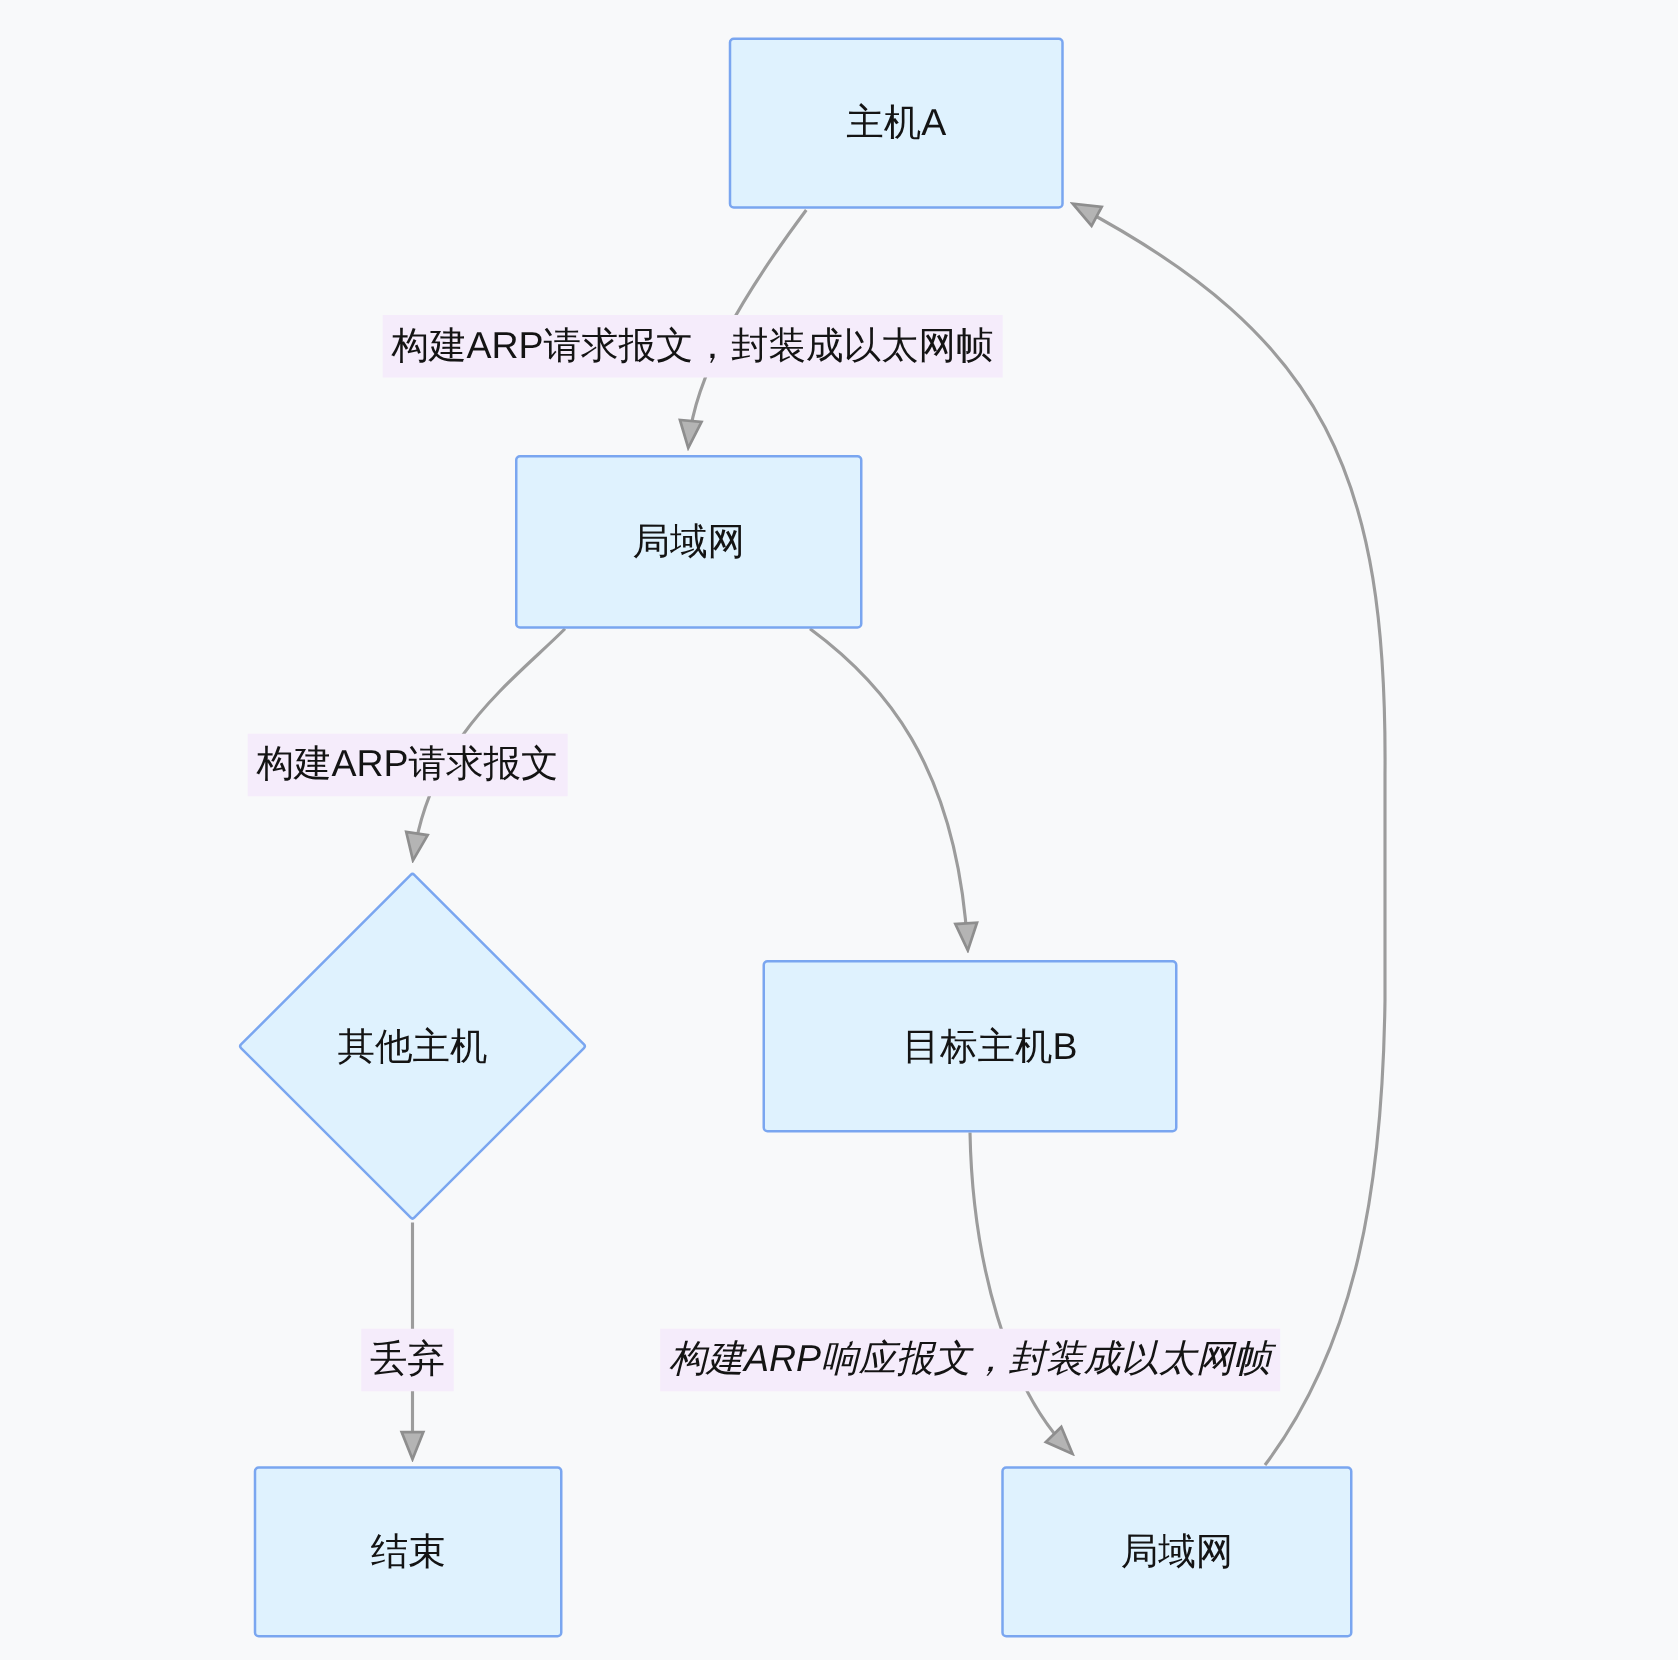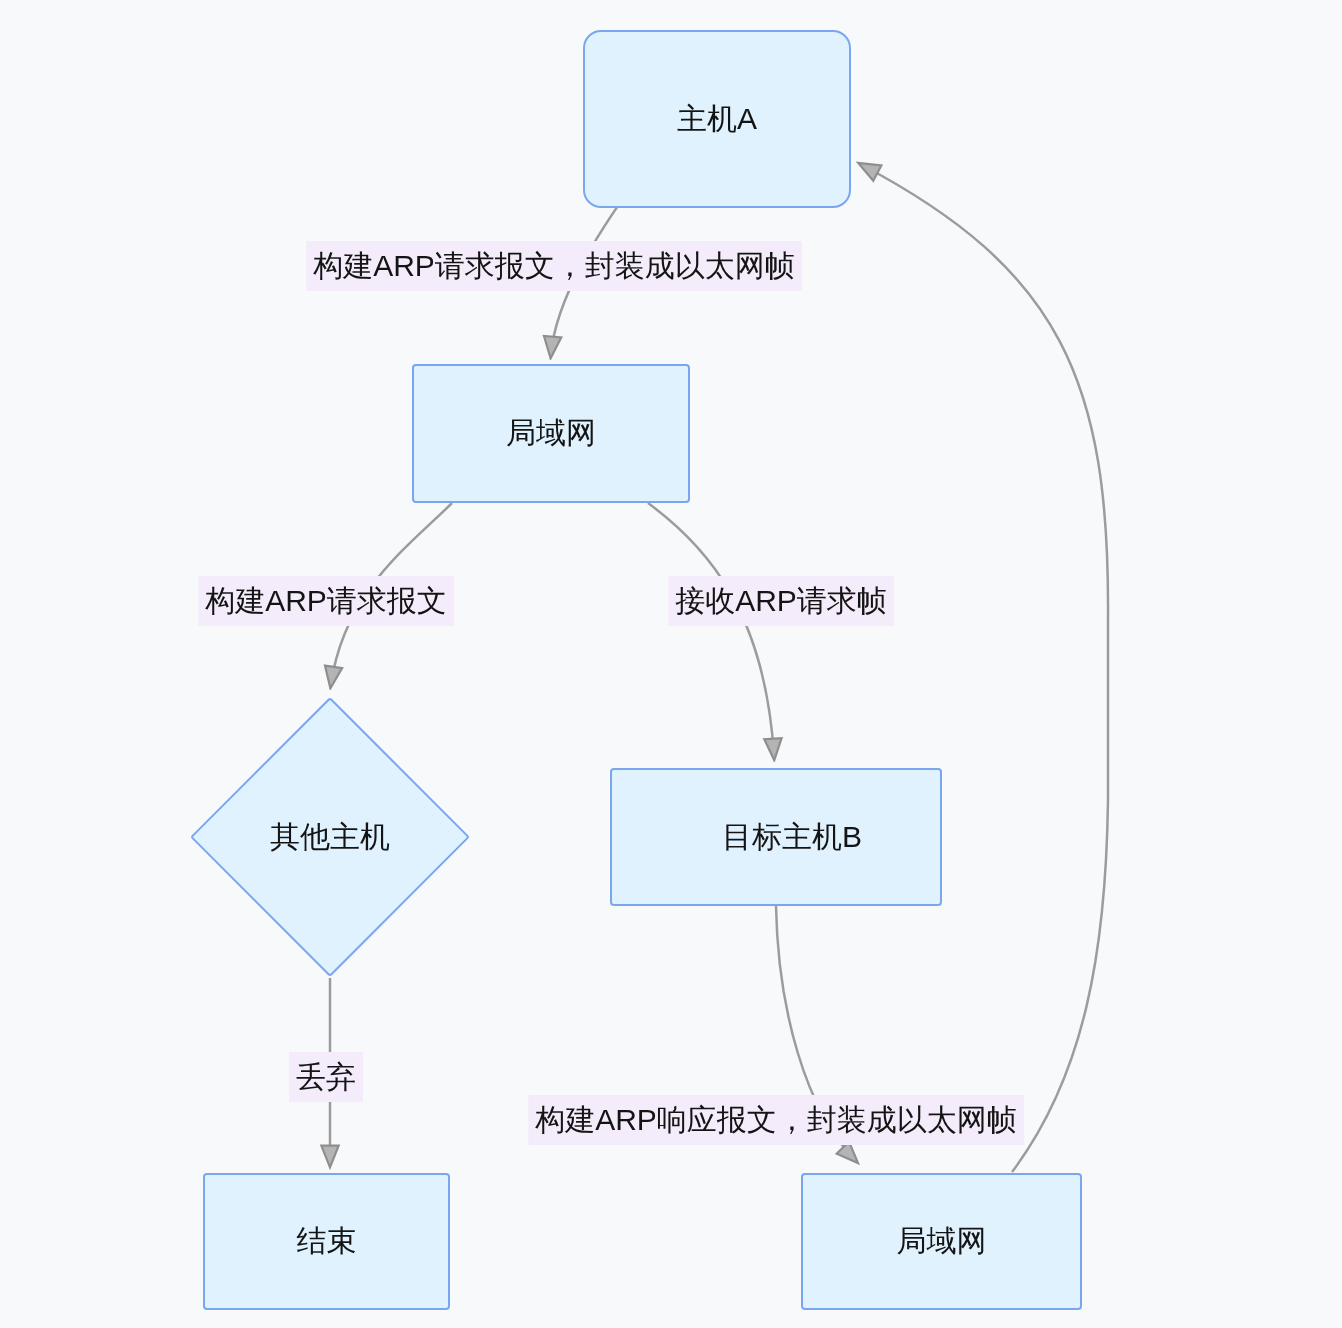--- a/index.html
+++ b/index.html
@@ -34,21 +34,21 @@
     border: 2.5px solid #7aa6f0;
     border-radius: 4px;
     display: flex;
     align-items: center;
     justify-content: center;
     font-size: 30px;
     color: #141414;
     z-index: 3;
     white-space: nowrap;
   }
-  .node-host-a   { left: 583px; top: 30px;   width: 268px; height: 178px; border-radius: 18px; }
+  .node-host-a   { left: 583px; top: 30px;   width: 268px; height: 137px; }
   .node-lan-top  { left: 412px; top: 364px;  width: 278px; height: 139px; }
   .node-target-b { left: 610px; top: 768px;  width: 332px; height: 138px; padding-left: 32px; }
   .node-end      { left: 203px; top: 1173px; width: 247px; height: 137px; font-family: Liberation Mono, monospace; }
   .node-lan-bot  { left: 801px; top: 1173px; width: 281px; height: 137px; }
   .diamond {
     position: absolute;
     box-sizing: border-box;
     left: 231px; top: 738px;
     width: 198px; height: 198px;
     background: #dff2fe;
@@ -71,27 +71,28 @@
   .edge-label {
     position: absolute;
     transform: translate(-50%, -50%);
     background: #f5ecfb;
     color: #141414;
     font-size: 30px;
     line-height: 38px;
     padding: 6px 7px;
     white-space: nowrap;
     z-index: 2;
+    margin-top: 11px;
   }
   .lbl-build-request    { left: 554px;  top: 266px; }
   .lbl-broadcast        { left: 326px;  top: 601px; }
   .lbl-receive          { left: 781px;  top: 601px; }
   .lbl-unicast          { left: 1107px; top: 601px; }
   .lbl-discard          { left: 326px;  top: 1077px; }
-  .lbl-build-response   { left: 776px;  top: 1120px; }
+  .lbl-build-response   { left: 776px;  top: 1077px; font-style: italic; }
 </style>
 </head>
 <body>
 
 <div class="canvas">
 
   <svg class="edges-svg" viewBox="0 0 1342 1328" xmlns="http://www.w3.org/2000/svg">
     <defs>
       <marker id="arrow" viewBox="0 0 12 12" refX="9" refY="6" markerWidth="26" markerHeight="26" markerUnits="userSpaceOnUse" orient="auto">
         <path d="M1,2 L11,6 L1,10 Z" fill="#b4b4b4" stroke="#8e8e8e" stroke-width="1"></path>
@@ -100,21 +101,20 @@
     <path class="edge" d="M645,168 C595,235 556,300 551,354" marker-end="url(#arrow)"></path>
     <path class="edge" d="M452,503 C410,545 345,590 331,684" marker-end="url(#arrow)"></path>
     <path class="edge" d="M648,503 C705,545 765,610 774,756" marker-end="url(#arrow)"></path>
     <path class="edge" d="M330,978 L330,1163" marker-end="url(#arrow)"></path>
     <path class="edge" d="M776,906 C778,1010 806,1110 855,1160" marker-end="url(#arrow)"></path>
     <path class="edge" d="M1012,1172 C1085,1075 1106,950 1108,800 L1108,620 C1110,380 1060,270 862,165" marker-end="url(#arrow)"></path>
   </svg>
 
   <div class="edge-label lbl-build-request">构建ARP请求报文，封装成以太网帧</div>
   <div class="edge-label lbl-broadcast">构建ARP请求报文</div>
-  <div class="edge-label lbl-receive">接收ARP请求帧</div>
   <div class="edge-label lbl-discard">丢弃</div>
   <div class="edge-label lbl-build-response">构建ARP响应报文，封装成以太网帧</div>
 
   <div class="node node-host-a">
     <span>主机A</span>
   </div>
 
   <div class="node node-lan-top">
     <span>局域网</span>
   </div>

